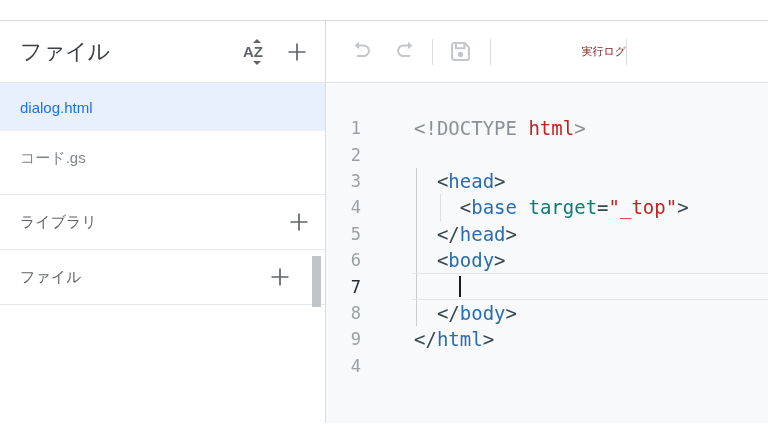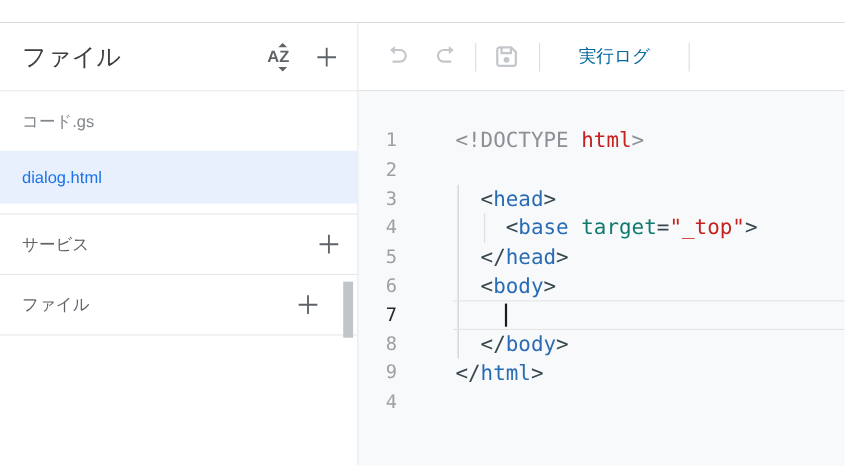--- a/index.html
+++ b/index.html
@@ -51,22 +51,22 @@
   .toolbar { height:62px; border-bottom:1px solid #dadce0; display:flex;
     align-items:center; background:#fff; }
   .tb-icon { display:flex; align-items:center; justify-content:center;
     background:none; border:none; cursor:pointer; }
   .tb-undo { margin-left:23px; }
   .tb-redo { margin-left:19px; }
   .tb-div { width:1px; height:26px; background:#dadce0; }
   .d1 { margin-left:14px; }
   .d2 { margin-left:16px; }
   .tb-save { margin-left:14px; }
-  .runlog { margin-left:0; width:135px; text-align:center; font-size:16px;
-    color:#0369a1; background:none; border:none; cursor:pointer; padding:8px 0; }
+  .runlog { margin-left:0; width:135px; text-align:right; font-size:11px;
+    color:#7f1d1d; background:none; border:none; cursor:pointer; padding:8px 0; }
 
   .code-area { position:absolute; top:63px; left:0; right:0; bottom:0;
     background:#f8f9fa; cursor:text; overflow:hidden; }
 
   .code-lines { position:absolute; top:31px; left:0; right:0; }
   .cline { position:relative; height:26.4px; display:flex; align-items:center;
     font-family:"DejaVu Sans Mono","Liberation Mono",monospace; }
   .lnum { width:35px; text-align:right; font-size:17px; color:#9aa0a6;
     flex:0 0 35px; }
   .cline.active .lnum { color:#24292e; }
@@ -101,30 +101,30 @@
           </div>
           <button class="plus-btn">
             <svg width="22" height="22" viewBox="0 0 22 22">
               <path d="M11 2.5v17M2.5 11h17" stroke="#5f6368" stroke-width="1.7" fill="none"></path>
             </svg>
           </button>
         </div>
       </div>
 
       <div class="file-list">
+        <div class="file-row selected">
+          <span>dialog.html</span>
+        </div>
         <div class="file-row">
           <span>コード.gs</span>
         </div>
-        <div class="file-row selected">
-          <span>dialog.html</span>
-        </div>
       </div>
 
       <div class="sb-section">
-        <span class="label">サービス</span>
+        <span class="label">ライブラリ</span>
         <button class="plus-btn">
           <svg width="22" height="22" viewBox="0 0 22 22">
             <path d="M11 2.5v17M2.5 11h17" stroke="#5f6368" stroke-width="1.7" fill="none"></path>
           </svg>
         </button>
       </div>
 
       <div class="sb-section services">
         <span class="label">ファイル</span>
         <button class="plus-btn">

